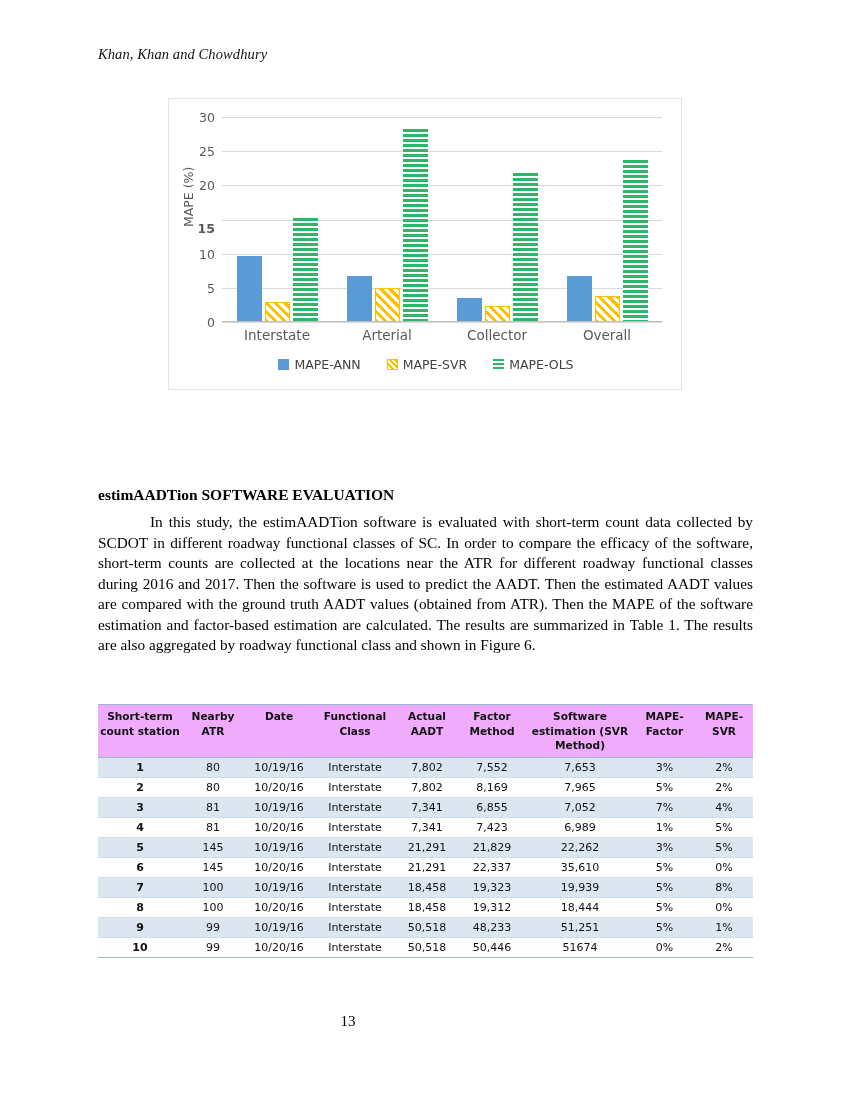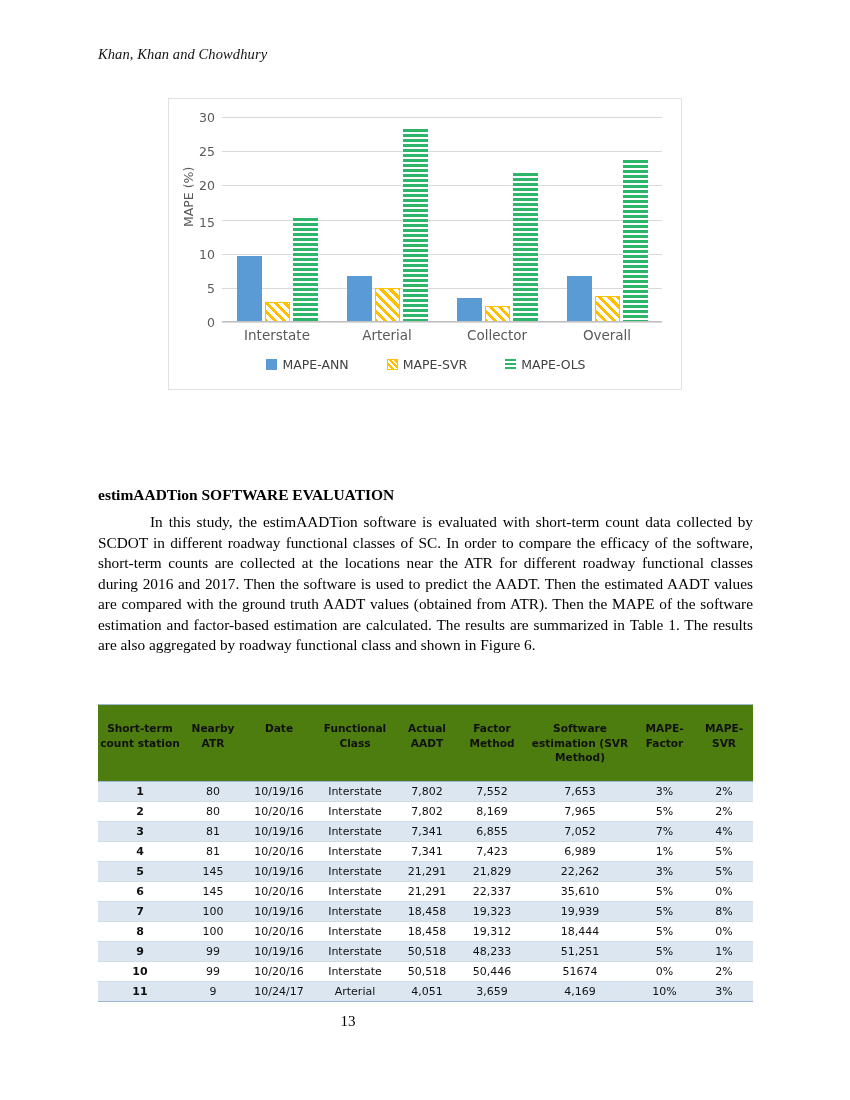--- a/index.html
+++ b/index.html
@@ -155,21 +155,21 @@
   }
 
   .legend {
     position: absolute;
     left: 0;
     top: 258px;
     width: 514px;
     display: flex;
     justify-content: center;
     align-items: center;
-    gap: 38px;
+    gap: 26px;
   }
   .legend-item {
     display: flex;
     align-items: center;
     gap: 5px;
     font-family: "DejaVu Sans", sans-serif;
     font-size: 12.5px;
     color: #404040;
   }
   .swatch {
@@ -244,27 +244,27 @@
   table.data-table {
     border-collapse: collapse;
     width: 655px;
     font-family: "DejaVu Sans", sans-serif;
     table-layout: fixed;
   }
   table.data-table th {
     font-size: 10.6px;
     font-weight: bold;
     color: #111;
-    padding: 16px 2px;
+    padding: 4px 2px;
     text-align: center;
     vertical-align: top;
     line-height: 1.38;
     border-top: 1.5px solid #9cb8d4;
     border-bottom: 1.5px solid #9cb8d4;
-    background: #4d7c0f;
+    background: #f0abfc;
   }
   table.data-table td {
     font-size: 11px;
     color: #111;
     padding: 3px 2px;
     text-align: center;
     border-bottom: 1px solid #cfdcea;
   }
   table.data-table tr.alt td {
     background: #dce6f1;
@@ -314,21 +314,21 @@
             <div class="gridline" style="top: 205px;">
               <div class="ytick" style="top: 0px;">0</div>
             </div>
             <div class="gridline" style="top: 170.833px;">
               <div class="ytick" style="top: 0px;">5</div>
             </div>
             <div class="gridline" style="top: 136.667px;">
               <div class="ytick" style="top: 0px;">10</div>
             </div>
             <div class="gridline" style="top: 102.5px;">
-              <div class="ytick" style="top: 2px;">15</div>
+              <div class="ytick" style="top: 8px; font-weight: bold;">15</div>
             </div>
             <div class="gridline" style="top: 68.3333px;">
               <div class="ytick" style="top: 0px;">20</div>
             </div>
             <div class="gridline" style="top: 34.1667px;">
               <div class="ytick" style="top: 0px;">25</div>
             </div>
             <div class="gridline" style="top: 0px;">
               <div class="ytick" style="top: 0px;">30</div>
             </div>
@@ -518,30 +518,19 @@
             <td class="idx">10</td>
             <td>99</td>
             <td>10/20/16</td>
             <td>Interstate</td>
             <td>50,518</td>
             <td>50,446</td>
             <td>51674</td>
             <td>0%</td>
             <td>2%</td>
           </tr>
-          <tr class="alt">
-            <td class="idx">11</td>
-            <td>9</td>
-            <td>10/24/17</td>
-            <td>Arterial</td>
-            <td>4,051</td>
-            <td>3,659</td>
-            <td>4,169</td>
-            <td>10%</td>
-            <td>3%</td>
-          </tr>
         </tbody>
     </table>
   </div>
 
   <div class="page-number">13</div>
 
 </div>
 
 </body></html>

